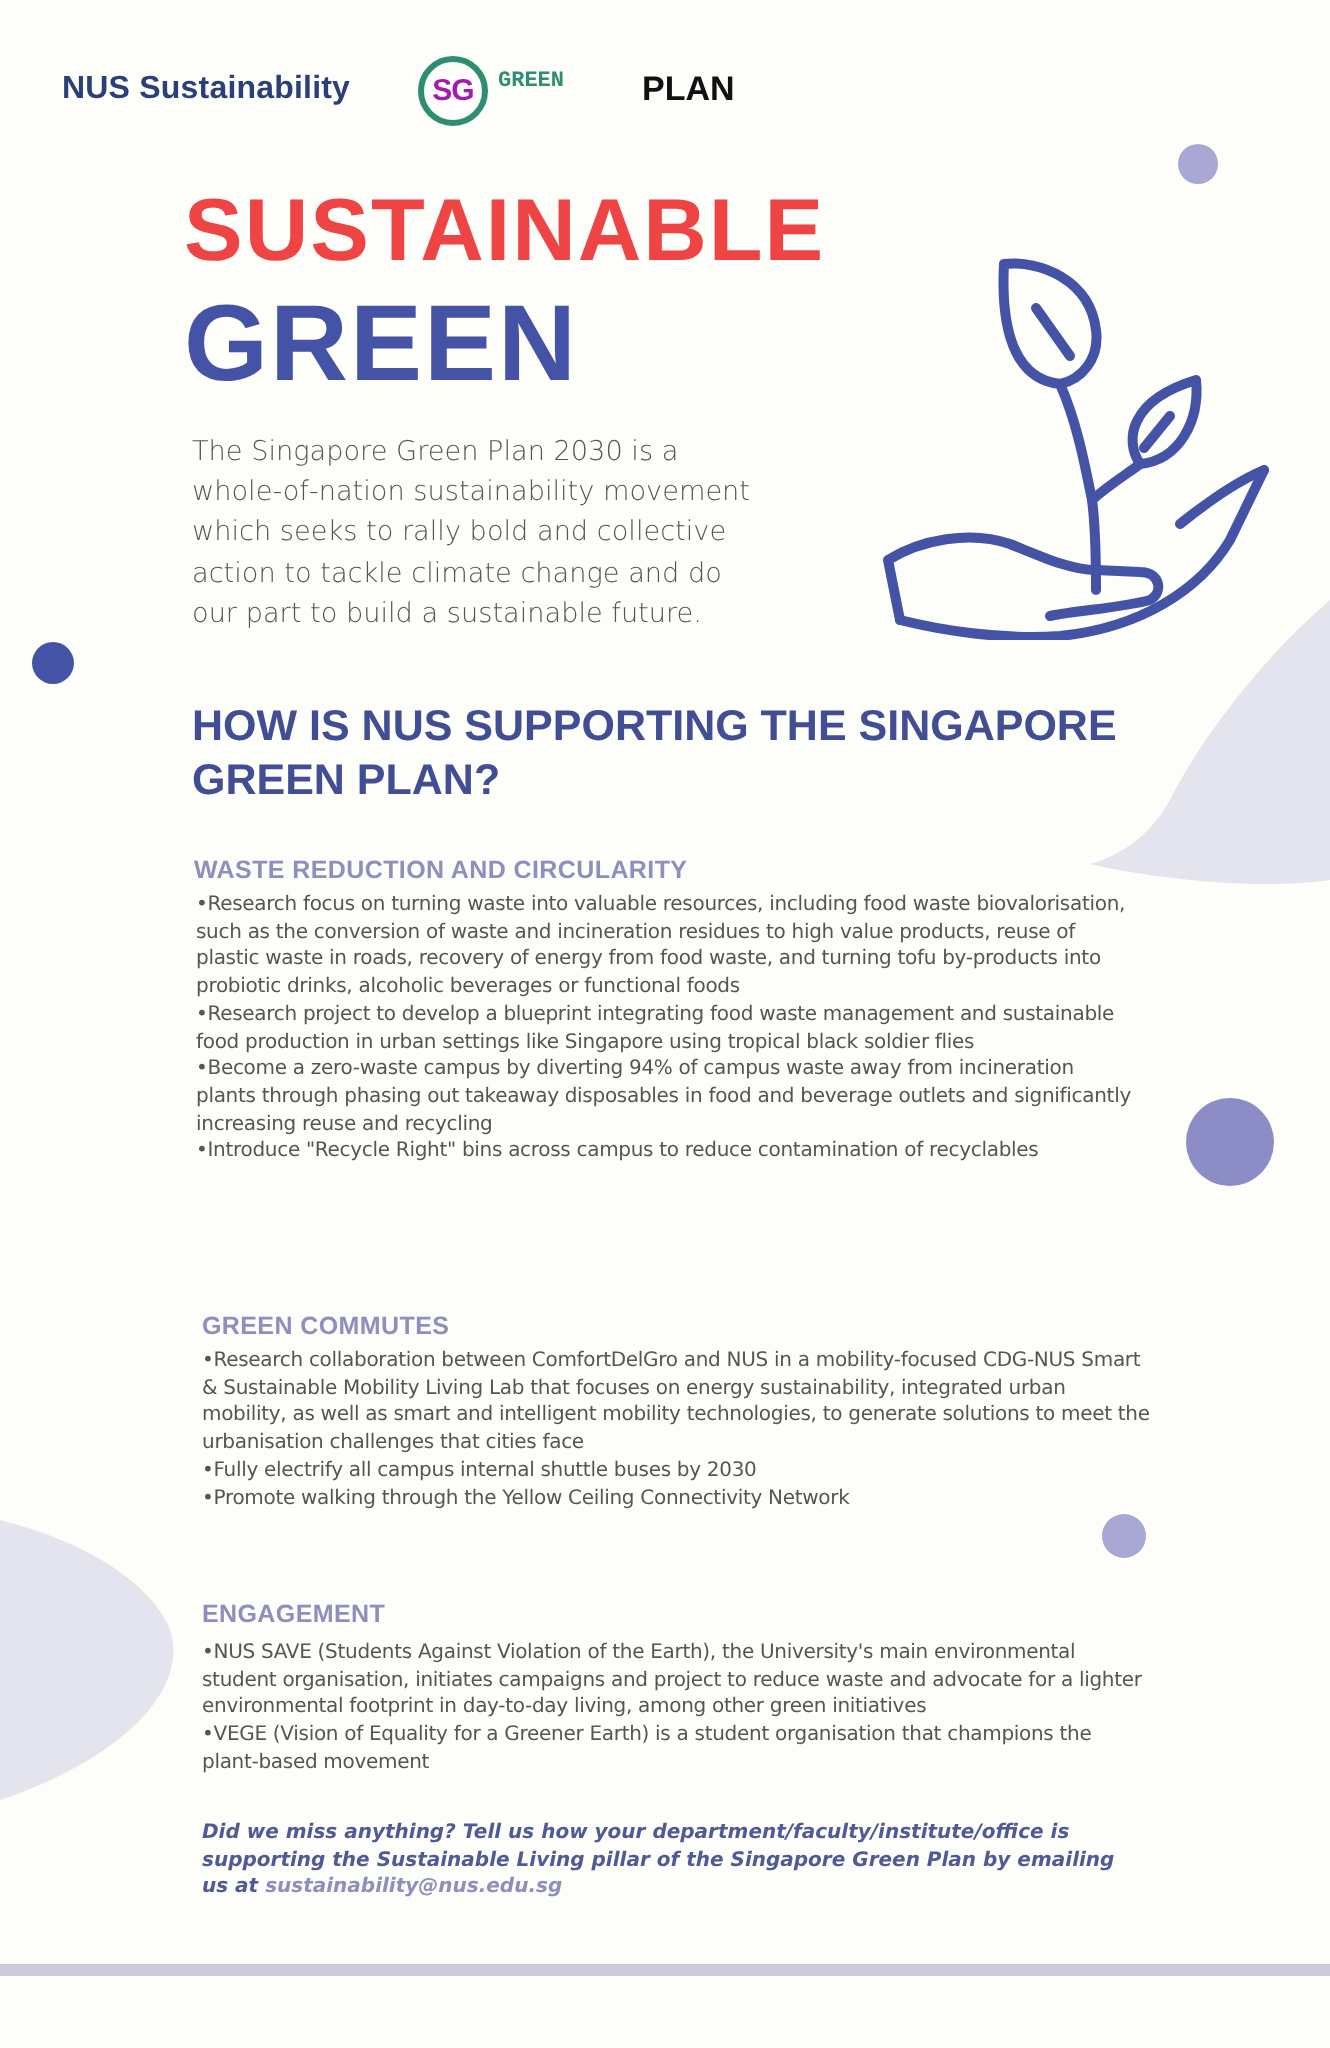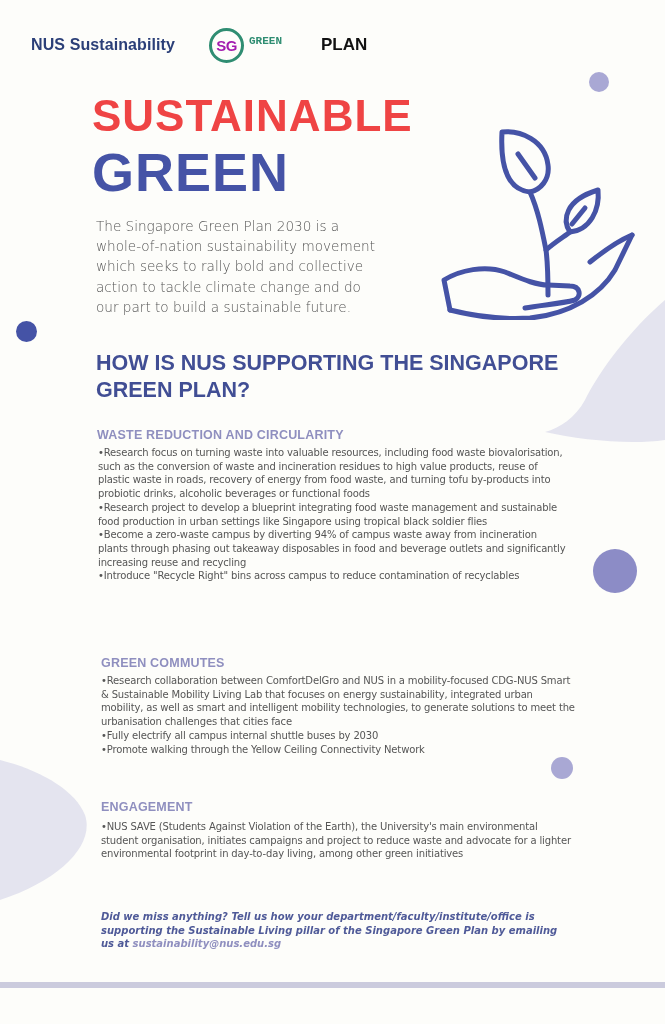--- a/index.html
+++ b/index.html
@@ -142,19 +142,20 @@
 <div class="abs section-title" style="left:101px;top:656px;">GREEN COMMUTES</div>
 <div class="abs bullets" style="left:101px;top:674px;width:475px;">
   <span class="item">•Research collaboration between ComfortDelGro and NUS in a mobility-focused CDG-NUS Smart &amp; Sustainable Mobility Living Lab that focuses on energy sustainability, integrated urban mobility, as well as smart and intelligent mobility technologies, to generate solutions to meet the urbanisation challenges that cities face</span>
   <span class="item">•Fully electrify all campus internal shuttle buses by 2030</span>
   <span class="item">•Promote walking through the Yellow Ceiling Connectivity Network</span>
 </div>
 
 <div class="abs section-title" style="left:101px;top:800px;">ENGAGEMENT</div>
 <div class="abs bullets" style="left:101px;top:820px;width:475px;">
   <span class="item">•NUS SAVE (Students Against Violation of the Earth), the University's main environmental student organisation, initiates campaigns and project to reduce waste and advocate for a lighter environmental footprint in day-to-day living, among other green initiatives</span>
+  <span class="item">•VEGE (Vision of Equality for a Greener Earth) is a student organisation that champions the plant-based movement</span>
 </div>
 
 <div class="abs cta">
   <span>Did we miss anything? Tell us how your department/faculty/institute/office is supporting the Sustainable Living pillar of the Singapore Green Plan by emailing us at </span><span class="email">sustainability@nus.edu.sg</span>
 </div>
 
 <div class="abs footer-bar"></div>
 
 </body></html>

